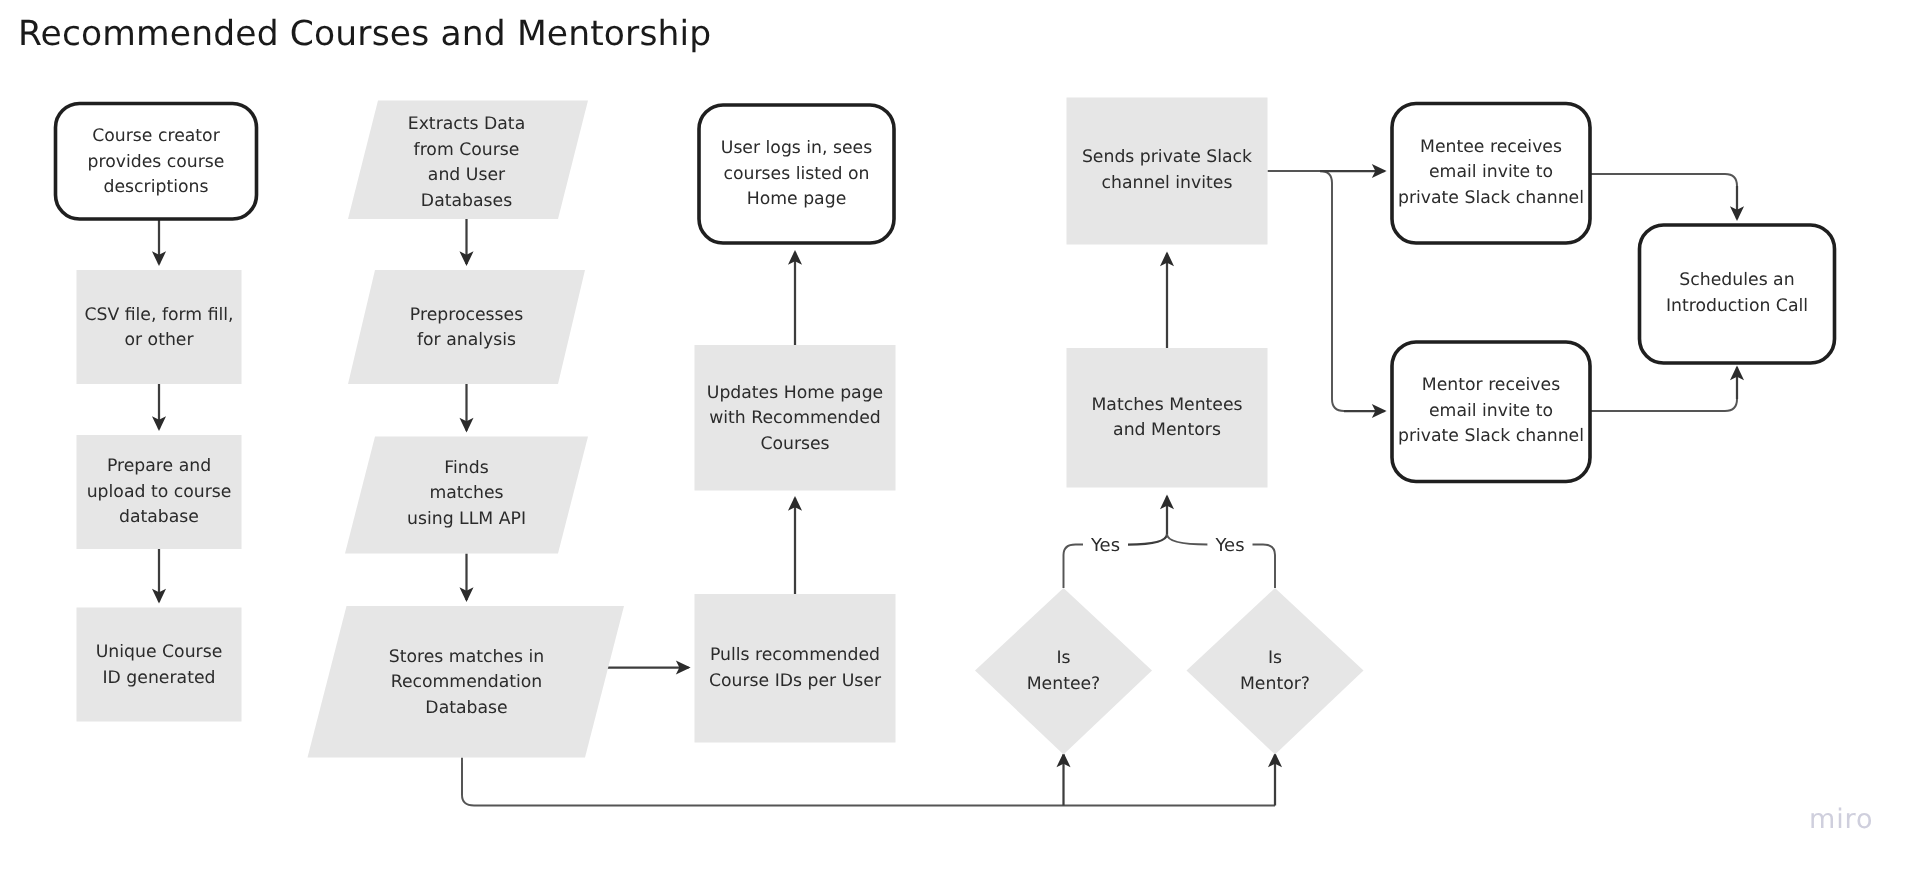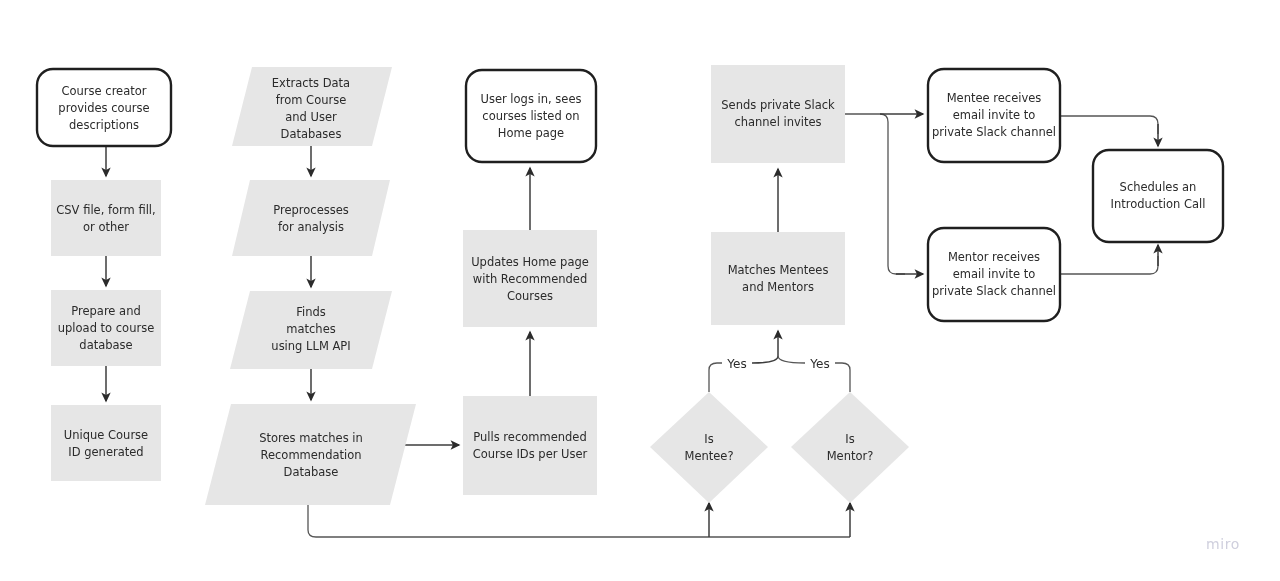--- a/index.html
+++ b/index.html
@@ -27,21 +27,21 @@
     font-size: 23px;
     font-weight: 400;
     color: #1a1a1a;
     letter-spacing: 0.1px;
     white-space: nowrap;
   }
   .watermark {
     position: absolute;
     left: 1206px;
     top: 536px;
-    font-size: 14px;
+    font-size: 18px;
     color: #cfcfdd;
     letter-spacing: 0.6px;
     font-weight: 400;
   }
   svg text {
     font-family: "DejaVu Sans", "Liberation Sans", sans-serif;
     fill: #2b2b2b;
     font-size: 11.5px;
     text-anchor: middle;
     dominant-baseline: middle;
@@ -55,20 +55,21 @@
   .term-stroke { stroke: #1f1f1f; stroke-width: 2.4px; fill: none; }
   .conn { stroke: #3d3d3d; stroke-width: 1.5px; fill: none; }
   .conn-thin { stroke: #555555; stroke-width: 1.3px; fill: none; }
   .arrowhead { fill: #2b2b2b; }
 </style>
 </head>
 <body>
 
 <div id="board">
 
+  <div class="title">Recommended Courses and Mentorship</div>
 
   <svg id="diagram" width="1280" height="581" viewBox="0 0 1280 581">
     <defs>
       <marker id="arrow" viewBox="0 0 12 12" refX="9.5" refY="6" markerWidth="7.5" markerHeight="7.5" orient="auto-start-reverse">
         <path d="M 0.5 1 L 11 6 L 0.5 11 L 3 6 Z" class="arrowhead"></path>
       </marker>
     </defs>
 
     <g>
 

